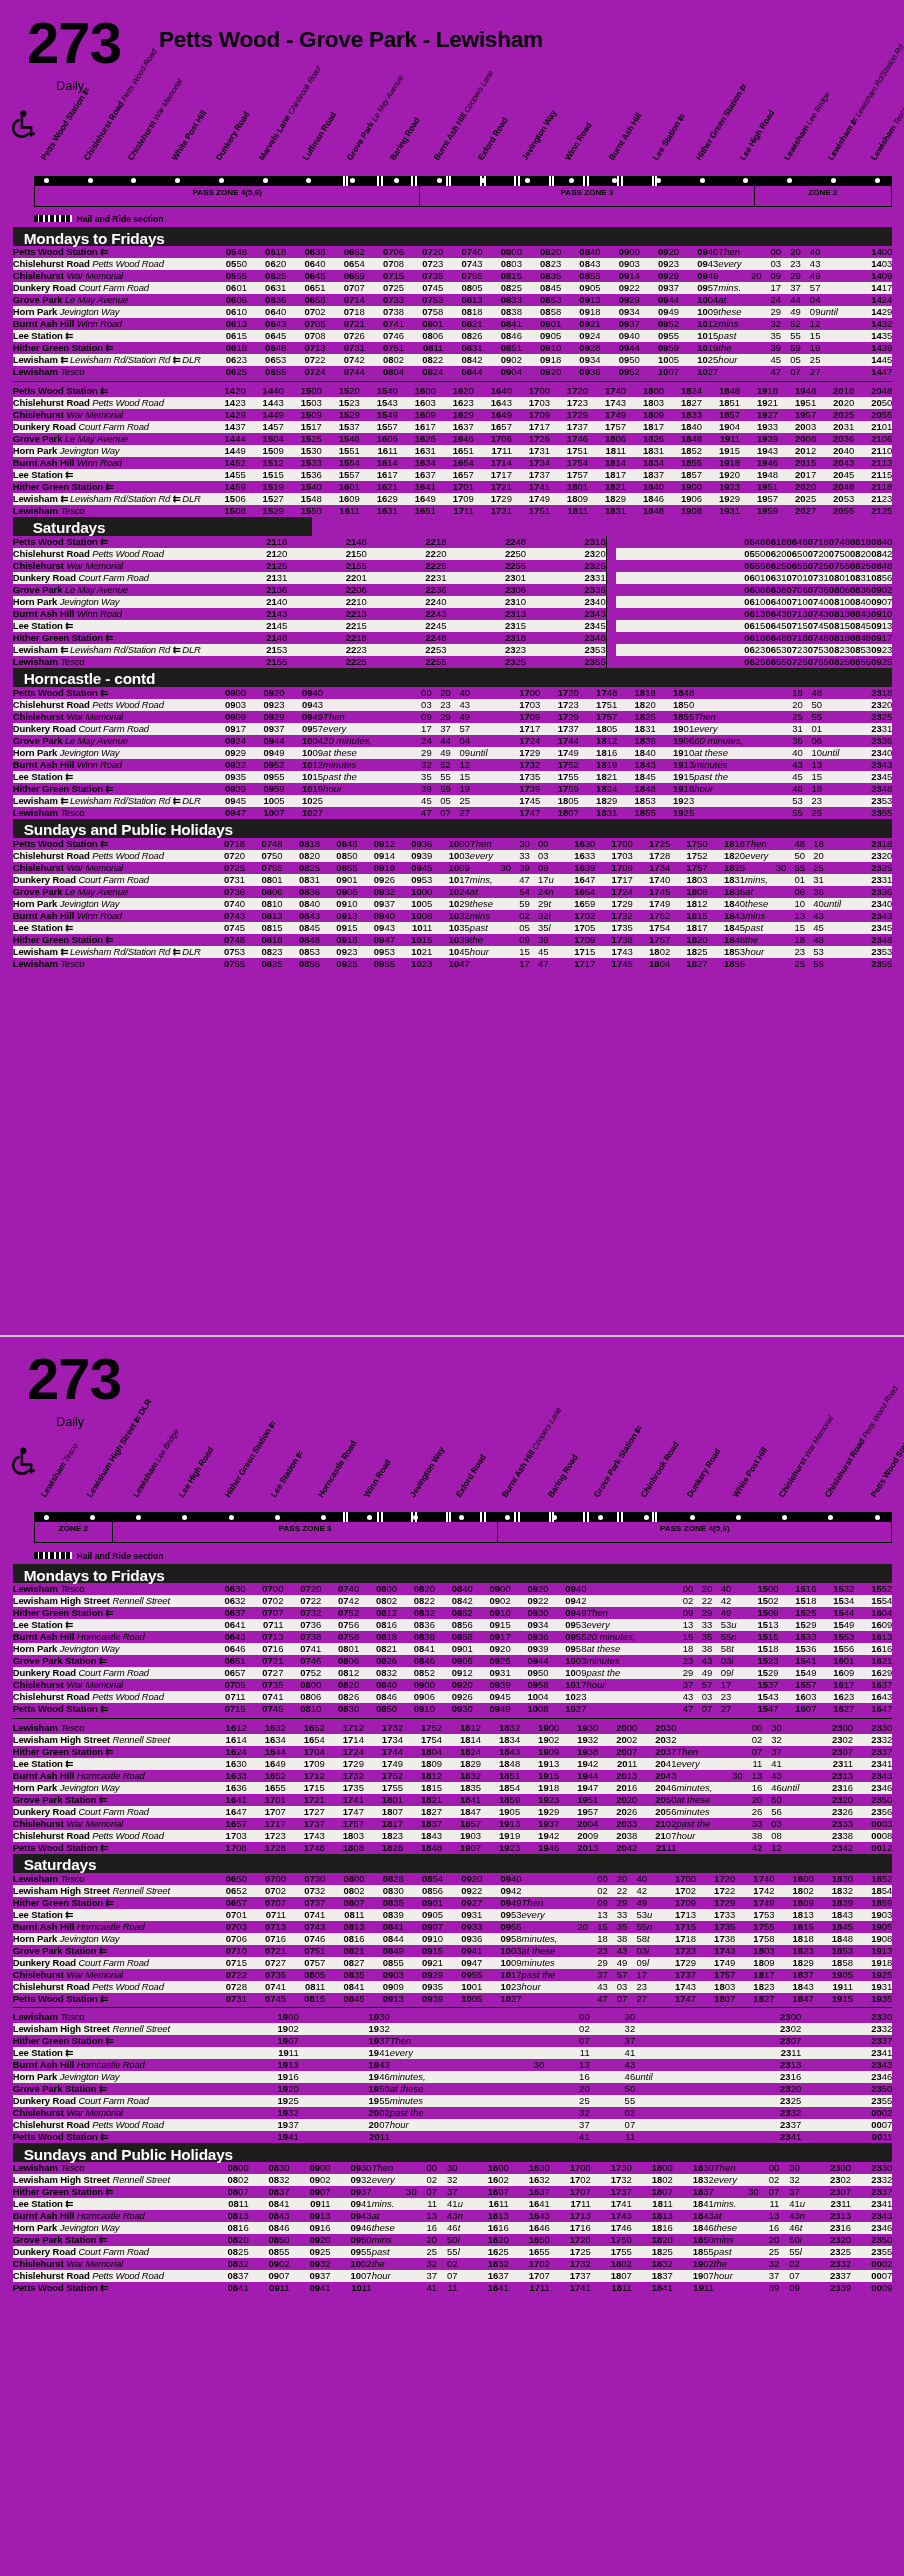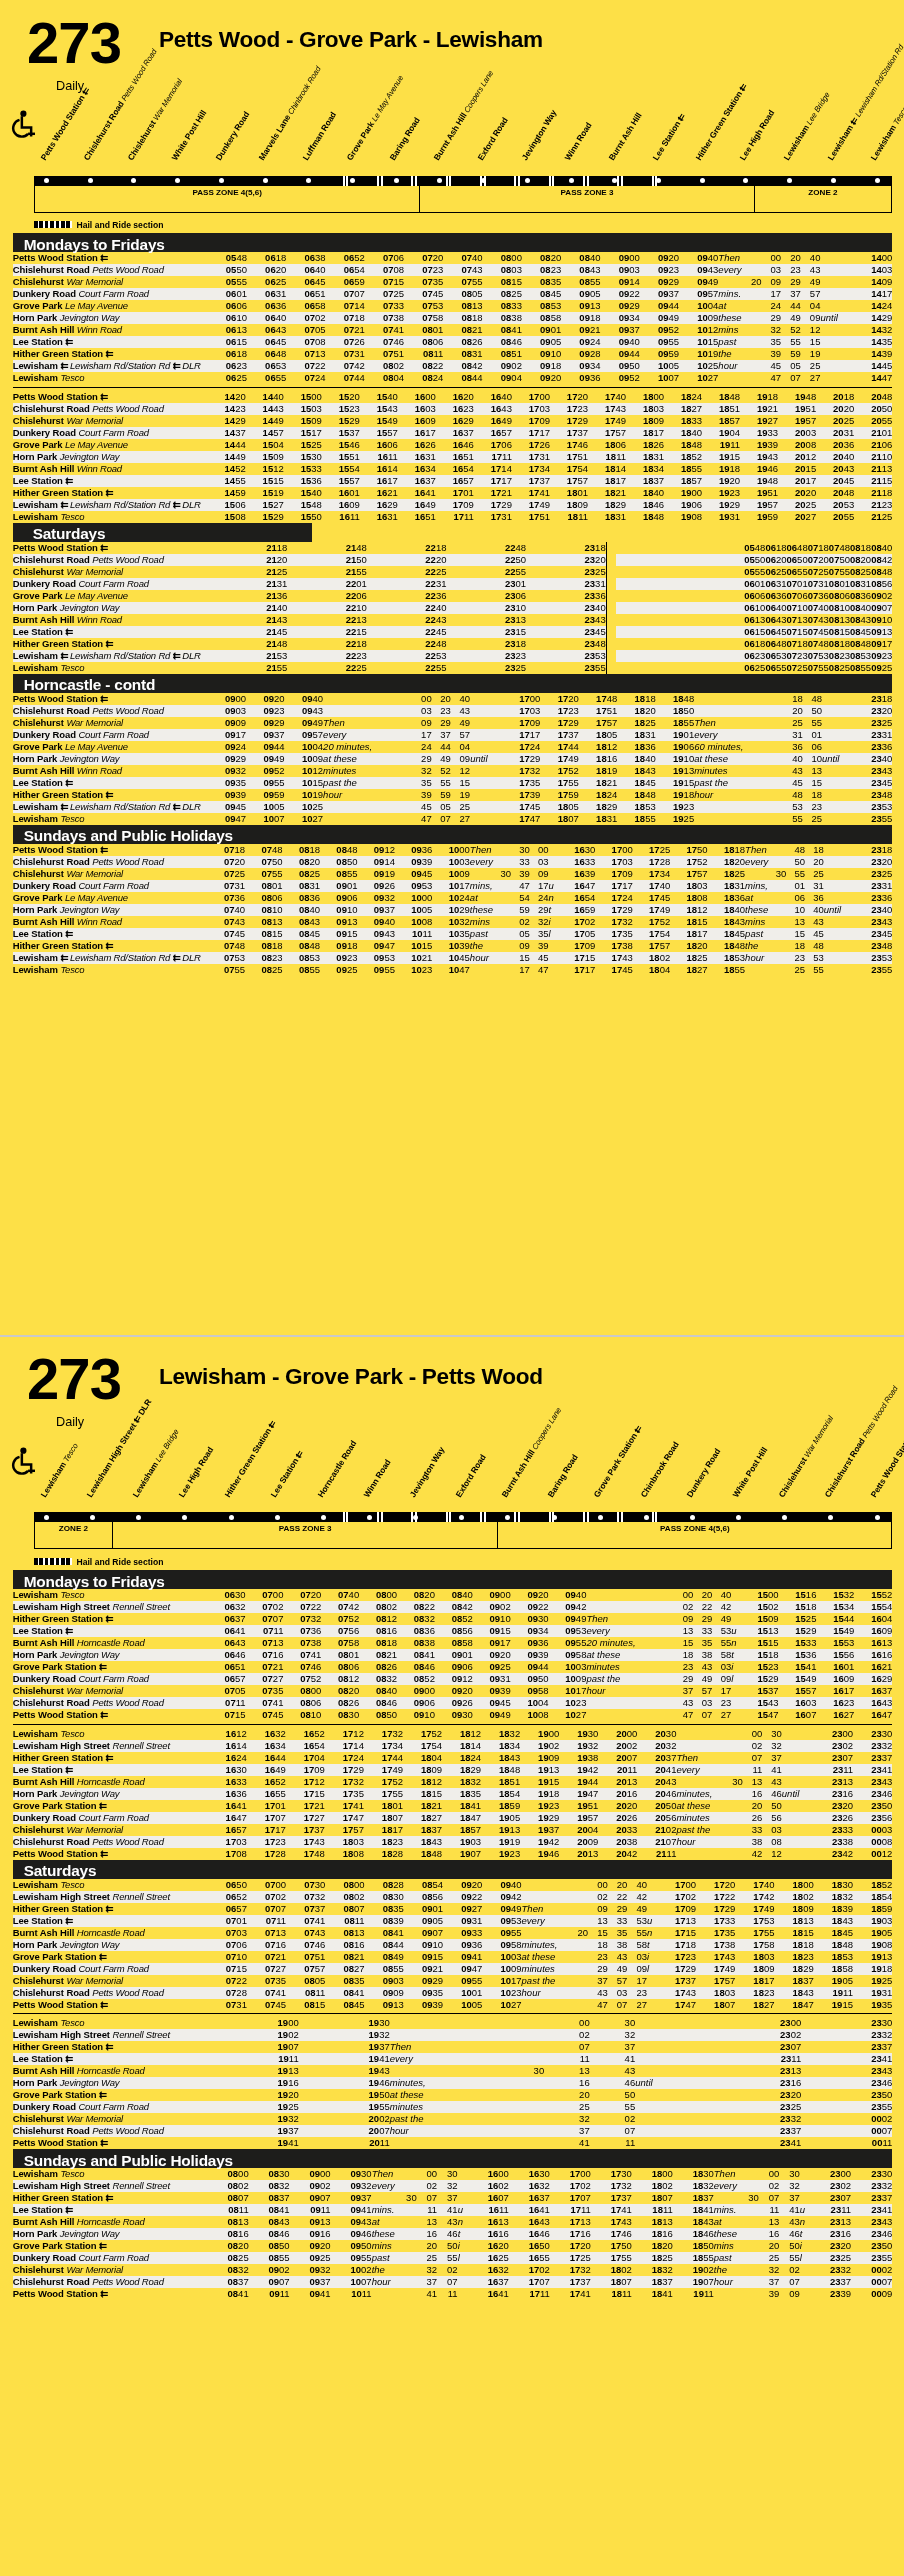--- a/index.html
+++ b/index.html
@@ -5,21 +5,21 @@
   * { box-sizing: border-box; }
   html, body { margin:0; padding:0; }
   body {
     width:905px;
     background:#c9c9c9;
     font-family:"Liberation Sans", sans-serif;
     color:#000;
   }
   .page {
     width:905px;
-    background:#fde047;
+    background:#a21caf;
     padding:0 0 9px 0;
     position:relative;
     overflow:hidden;
   }
   .page.p1 { height:1335px; }
   .page.p2 { height:1240px; }
   .gap { height:1.8px; background:#c9c9c9; }
 
   
   .hdr { display:flex; align-items:flex-start; padding:14.5px 0 0 27px; }
@@ -57,21 +57,21 @@
   .bar {
     height:10px; background:#000; position:relative;
   }
   .bar .dot {
     position:absolute; top:2.3px; width:5.4px; height:5.4px;
     background:#fff; border-radius:50%;
   }
   .bar .hr {
     position:absolute; top:0; height:10px; background:#fff; width:1.8px;
   }
-  .zones { display:flex; margin:0 12.7px 0 34px; border:0.9px solid #000; border-top:none; height:27px; }
+  .zones { display:flex; margin:0 12.7px 0 34px; border:0.9px solid #000; border-top:none; height:21px; }
   .zone {
     font-size:8.1px; font-weight:bold; text-align:center; line-height:13.6px;
     border-right:0.9px solid #000; position:relative; overflow:hidden;
   }
   .zone:last-child { border-right:none; }
 
   .hail {
     margin:7.2px 0 3.6px 34px; font-size:8.6px; font-weight:bold;
     display:flex; align-items:center; gap:4.5px;
   }
@@ -1513,21 +1513,20 @@
         </table>
       </div>
     </div>
     <div class="gap"></div>
     <div class="page p2">
       <div class="hdr">
         <div>
           <div class="route-num">273</div>
           <div class="daily">Daily</div>
         </div>
-        <div class="route-title">Lewisham - Grove Park - Petts Wood</div>
       </div>
       <div class="diagram">
         <div class="wheel"><svg viewBox="0 0 40 40" width="31" height="31">
             <circle cx="16" cy="6" r="4" fill="#000"></circle>
             <path d="M14 11 L14 24 L26 24 L26 34" stroke="#000" stroke-width="3.2" fill="none" stroke-linecap="square"></path>
             <path d="M22 32 A11 11 0 1 1 11 14" stroke="#000" stroke-width="3.2" fill="none"></path>
             <path d="M22 32 L31 32" stroke="#000" stroke-width="3.2" fill="none"></path>
           </svg></div>
         <div class="stops">
           <div class="stop-lbl" style="left:12.7px">Lewisham <span class="sub">Tesco</span></div>

